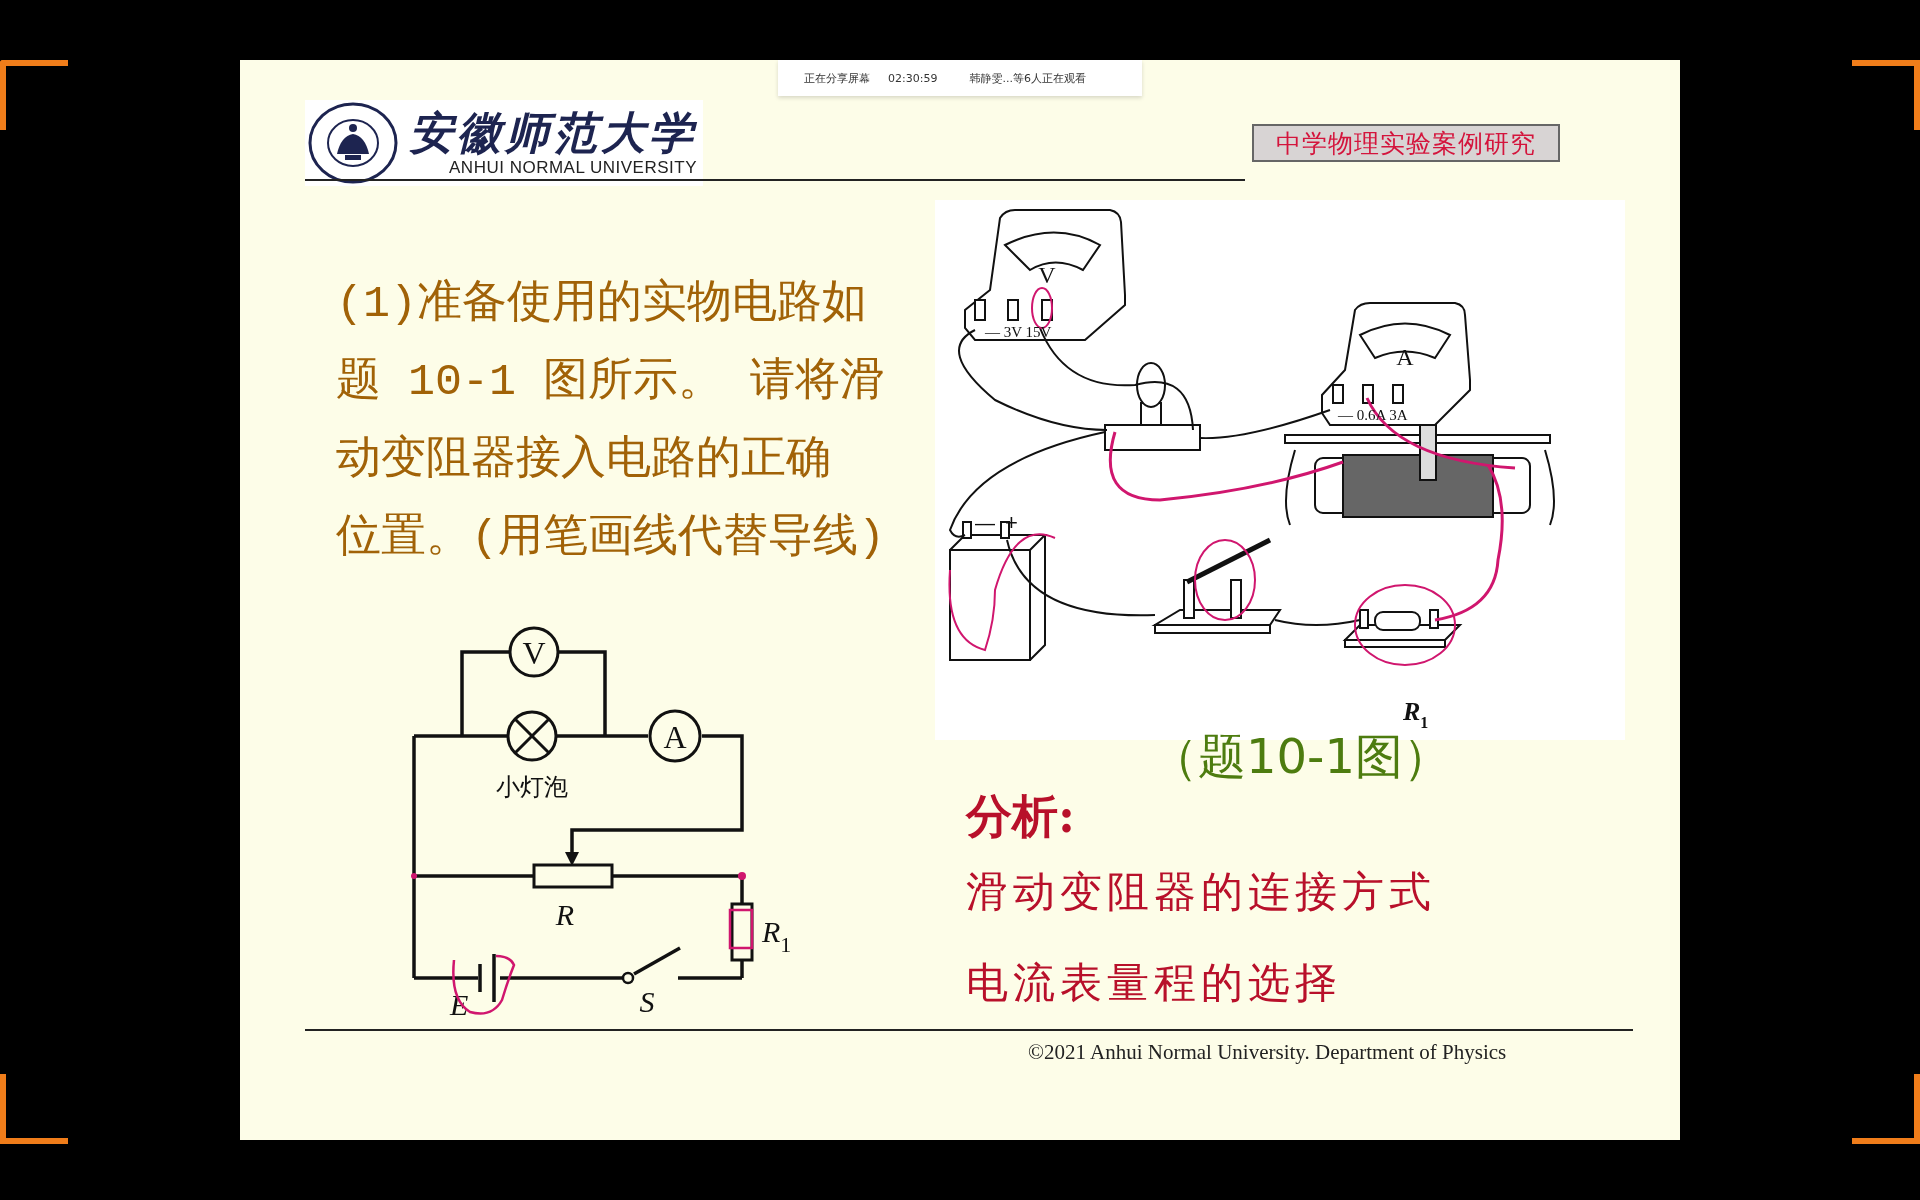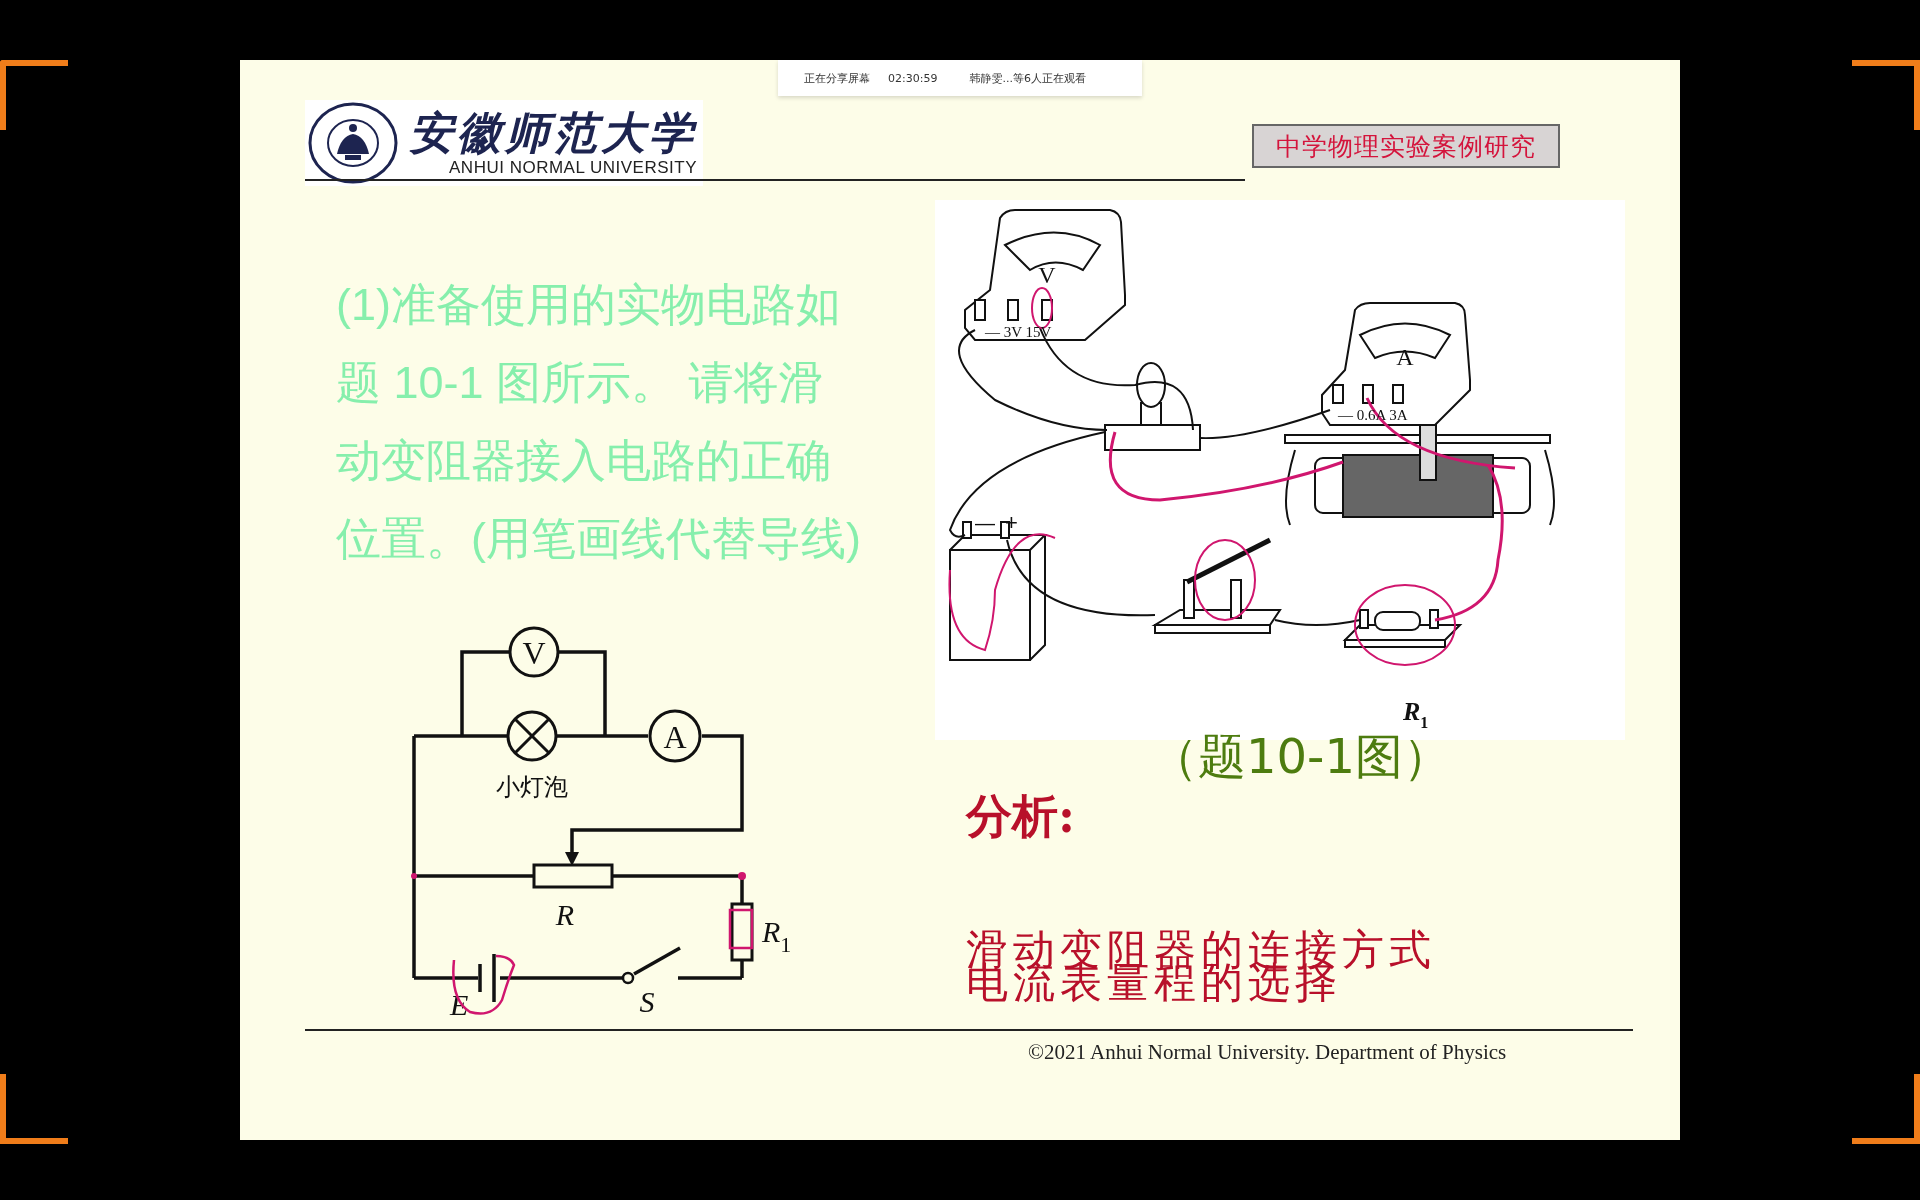--- a/index.html
+++ b/index.html
@@ -10,29 +10,29 @@
   .c-bl{left:0;top:1074px;border-bottom-width:6px;border-left-width:6px;}
   .c-br{right:0;top:1074px;border-bottom-width:6px;border-right-width:6px;}
   .slide{position:absolute;left:240px;top:60px;width:1440px;height:1080px;background:#fdfde8;}
   .share-bar{position:absolute;left:778px;top:60px;width:364px;height:36px;background:#fff;box-shadow:0 2px 4px rgba(0,0,0,.15);display:flex;align-items:center;font-size:11px;color:#333;gap:18px;padding-left:26px;box-sizing:border-box;}
   .logo-wrap{position:absolute;left:305px;top:100px;display:flex;align-items:center;background:#fff;padding:2px 6px 2px 2px;}
   .seal{width:92px;height:82px;}
   .logo-text{margin-left:10px;display:flex;flex-direction:column;align-items:flex-end;}
   .logo-cn{font-family:"DejaVu Serif","Liberation Serif",serif;font-size:44px;font-style:italic;font-weight:bold;color:#1d2450;letter-spacing:4px;line-height:50px;}
   .logo-en{font-family:"Liberation Sans",sans-serif;font-size:17px;color:#222;letter-spacing:.5px;}
   .header-line{position:absolute;left:305px;top:179px;width:940px;height:2px;background:#222;}
-  .course-badge{position:absolute;left:1252px;top:124px;width:308px;height:44px;background:#d8d4d4;border:2px solid #666;box-sizing:border-box;display:flex;align-items:center;justify-content:center;color:#d4143c;font-size:25px;font-family:"DejaVu Sans",sans-serif;letter-spacing:1px;}
-  .question{position:absolute;left:336px;top:266px;width:580px;font-size:45px;line-height:78px;color:#86efac;font-family:Liberation Sans, sans-serif;}
+  .course-badge{position:absolute;left:1252px;top:124px;width:308px;height:38px;background:#d8d4d4;border:2px solid #666;box-sizing:border-box;display:flex;align-items:center;justify-content:center;color:#d4143c;font-size:25px;font-family:"DejaVu Sans",sans-serif;letter-spacing:1px;}
+  .question{position:absolute;left:336px;top:266px;width:580px;font-size:45px;line-height:78px;color:#a16207;font-family:Liberation Mono, monospace;}
   .question span{display:block;white-space:nowrap;}
   .schematic{position:absolute;left:400px;top:620px;width:420px;height:400px;}
   .photo{position:absolute;left:935px;top:200px;width:690px;height:540px;background:#fff;}
   .caption{position:absolute;left:1150px;top:725px;font-size:48px;color:#4d7c0f;font-family:"DejaVu Sans",sans-serif;}
   .analysis-title{position:absolute;left:966px;top:786px;font-size:46px;font-weight:bold;color:#b8102a;font-family:"DejaVu Serif","Liberation Serif",serif;}
   .analysis-item{position:absolute;left:966px;font-size:42px;color:#b8102a;font-family:"DejaVu Serif","Liberation Serif",serif;letter-spacing:5px;}
-  .a1{top:922px;}
+  .a1{top:864px;}
   .a2{top:955px;}
   .footer-line{position:absolute;left:305px;top:1029px;width:1328px;height:2px;background:#222;}
   .footer{position:absolute;left:1028px;top:1040px;font-family:"Liberation Serif",serif;font-size:21px;color:#222;}
 </style>
 </head>
 <body>
 
 <div class="corner c-tl"></div>
 <div class="corner c-tr"></div>
 <div class="corner c-bl"></div>

